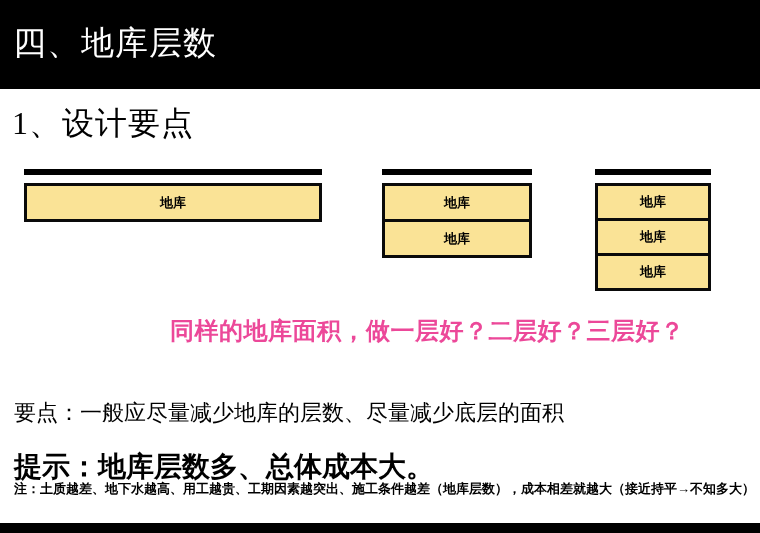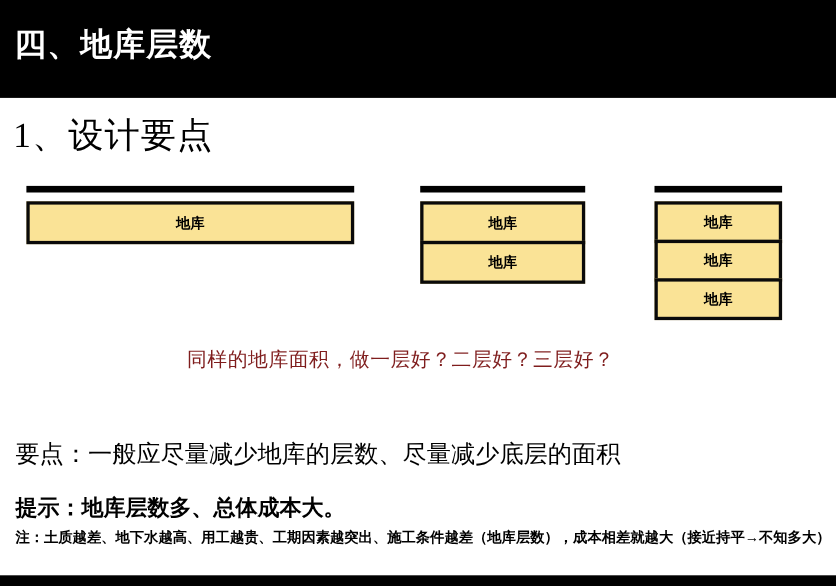--- a/index.html
+++ b/index.html
@@ -15,22 +15,22 @@
 
   
   .top-bar {
     position: absolute;
     left: 0; top: 0;
     width: 760px; height: 89px;
     background: #000000;
   }
   .slide-title {
     padding: 21px 0 0 13px;
-    font-size: 29px;
-    font-weight: bold;
+    font-size: 33px;
+    font-weight: normal;
     color: #ffffff;
     letter-spacing: 1px;
   }
 
   
   .section-heading {
     position: absolute;
     left: 12px; top: 102px;
     font-size: 32px;
     letter-spacing: 1px;
@@ -64,35 +64,36 @@
   .g1 .cell { height: 39px; }
   .g2 { left: 382px; top: 169px; width: 150px; }
   .g2 .cell { height: 39px; }
   .g3 { left: 595px; top: 169px; width: 116px; }
   .g3 .cell { height: 38px; }
 
   
   .caption {
     position: absolute;
     left: 170px; top: 315px;
-    font-size: 18px;
+    font-size: 24px;
     letter-spacing: 0.5px;
-    color: #7f1d1d;
+    color: #ec4899;
+    font-weight: bold;
   }
   .keypoint {
     position: absolute;
     left: 14px; top: 398px;
     font-size: 22px;
     font-weight: normal;
     color: #000000;
   }
   .hint {
     position: absolute;
     left: 14px; top: 448px;
-    font-size: 20px;
+    font-size: 28px;
     font-weight: bold;
     color: #000000;
   }
   .note {
     position: absolute;
     left: 14px; top: 480px;
     font-size: 13px;
     font-weight: bold;
     white-space: nowrap;
     color: #000000;

